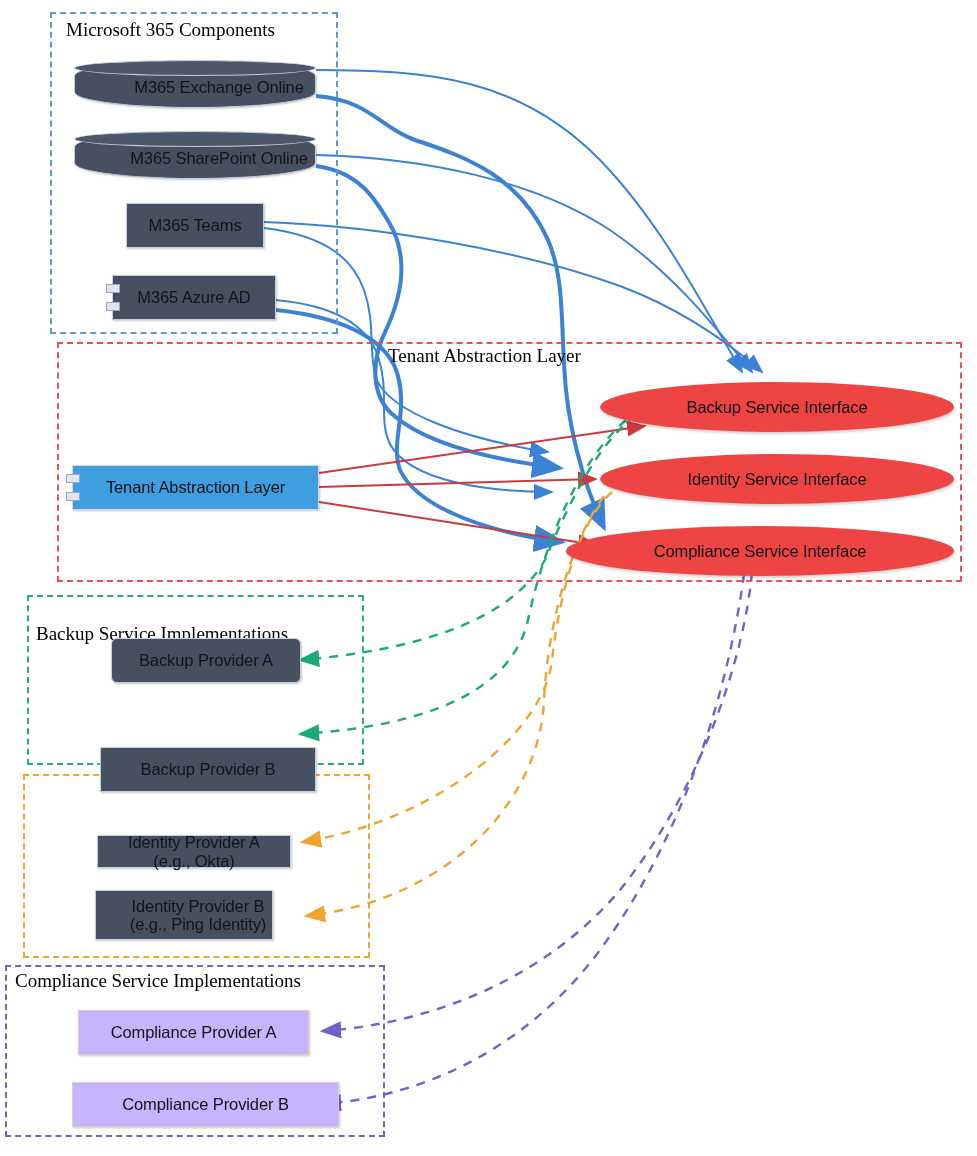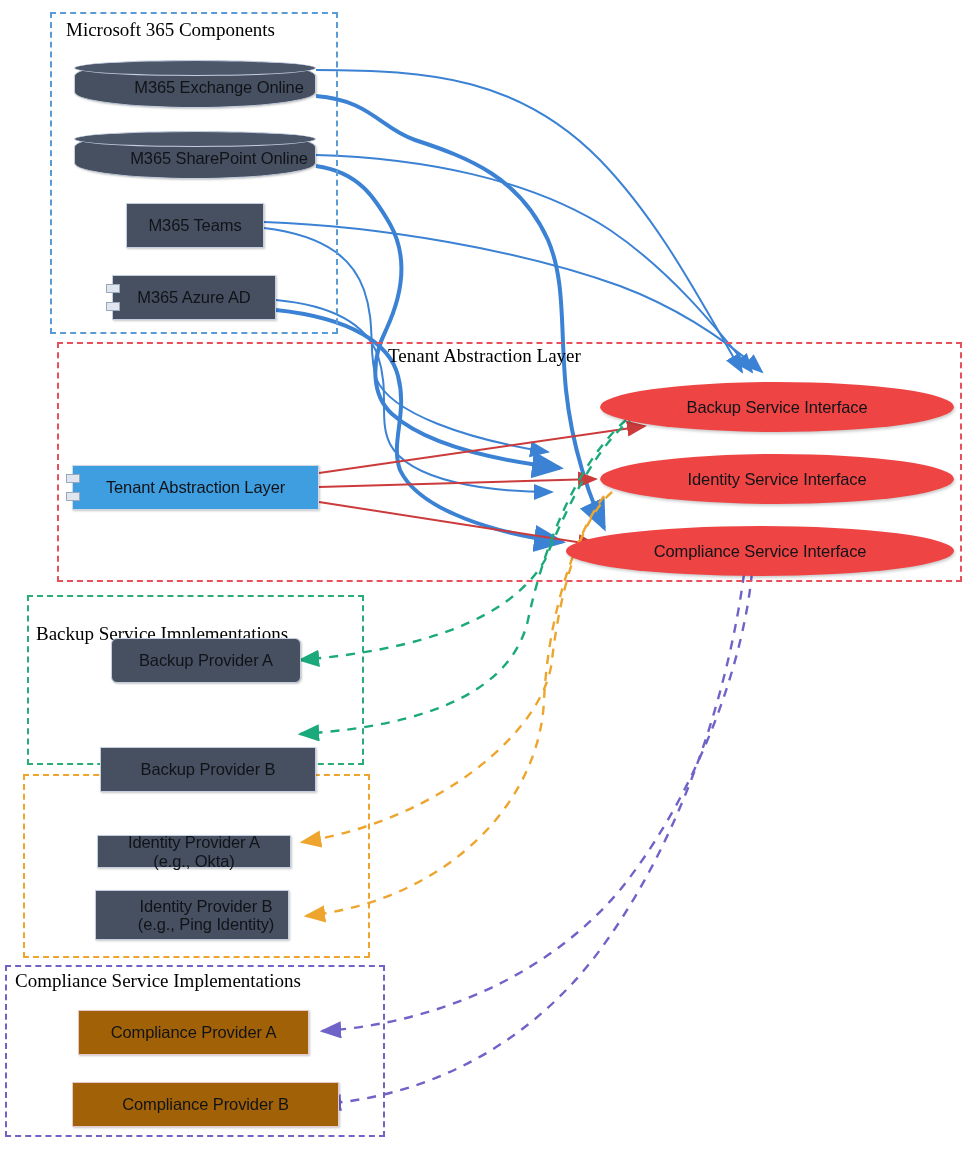--- a/index.html
+++ b/index.html
@@ -63,21 +63,21 @@
     line-height: 1.12;
     letter-spacing: -0.1px;
     white-space: pre-line;
   }
   .node-box {
     background: #465061;
     border: 1px solid #c3cfe0;
     box-shadow: 1px 1px 2px rgba(0,0,0,0.22);
   }
   .node-red {
-    background: #a16207;
+    background: #c4b5fd;
     border: 1px solid #e7c9cd;
     box-shadow: 1px 1px 2px rgba(0,0,0,0.22);
   }
   .node-blue-comp {
     background: #3f9ee0;
     border: 1px solid #cfd8e4;
     box-shadow: 1px 1px 2px rgba(0,0,0,0.22);
   }
   .node-ellipse {
     background: #ef4444;
@@ -241,21 +241,21 @@
       <span class="node-text">Backup Provider A</span>
     </div>
     <div class="node node-box" style="left:100px; top:711px; width:216px; height:45px;margin-top:36px;">
       <span class="node-text">Backup Provider B</span>
     </div>
 
     <div class="node node-box" style="left:97px; top:815px; width:194px; height:33px;margin-top:20px;">
       <span class="node-text">Identity Provider A
 (e.g., Okta)</span>
     </div>
-    <div class="node node-box" style="left:95px; top:890px; width:194px; height:50px;padding-left:28px;">
+    <div class="node node-box" style="left:95px; top:890px; width:178px; height:50px;padding-left:28px;">
       <span class="node-text">Identity Provider B
 (e.g., Ping Identity)</span>
     </div>
 
     <div class="node node-red" style="left:78px; top:1010px; width:231px; height:45px;">
       <span class="node-text">Compliance Provider A</span>
     </div>
     <div class="node node-red" style="left:72px; top:1082px; width:267px; height:45px;">
       <span class="node-text">Compliance Provider B</span>
     </div>

